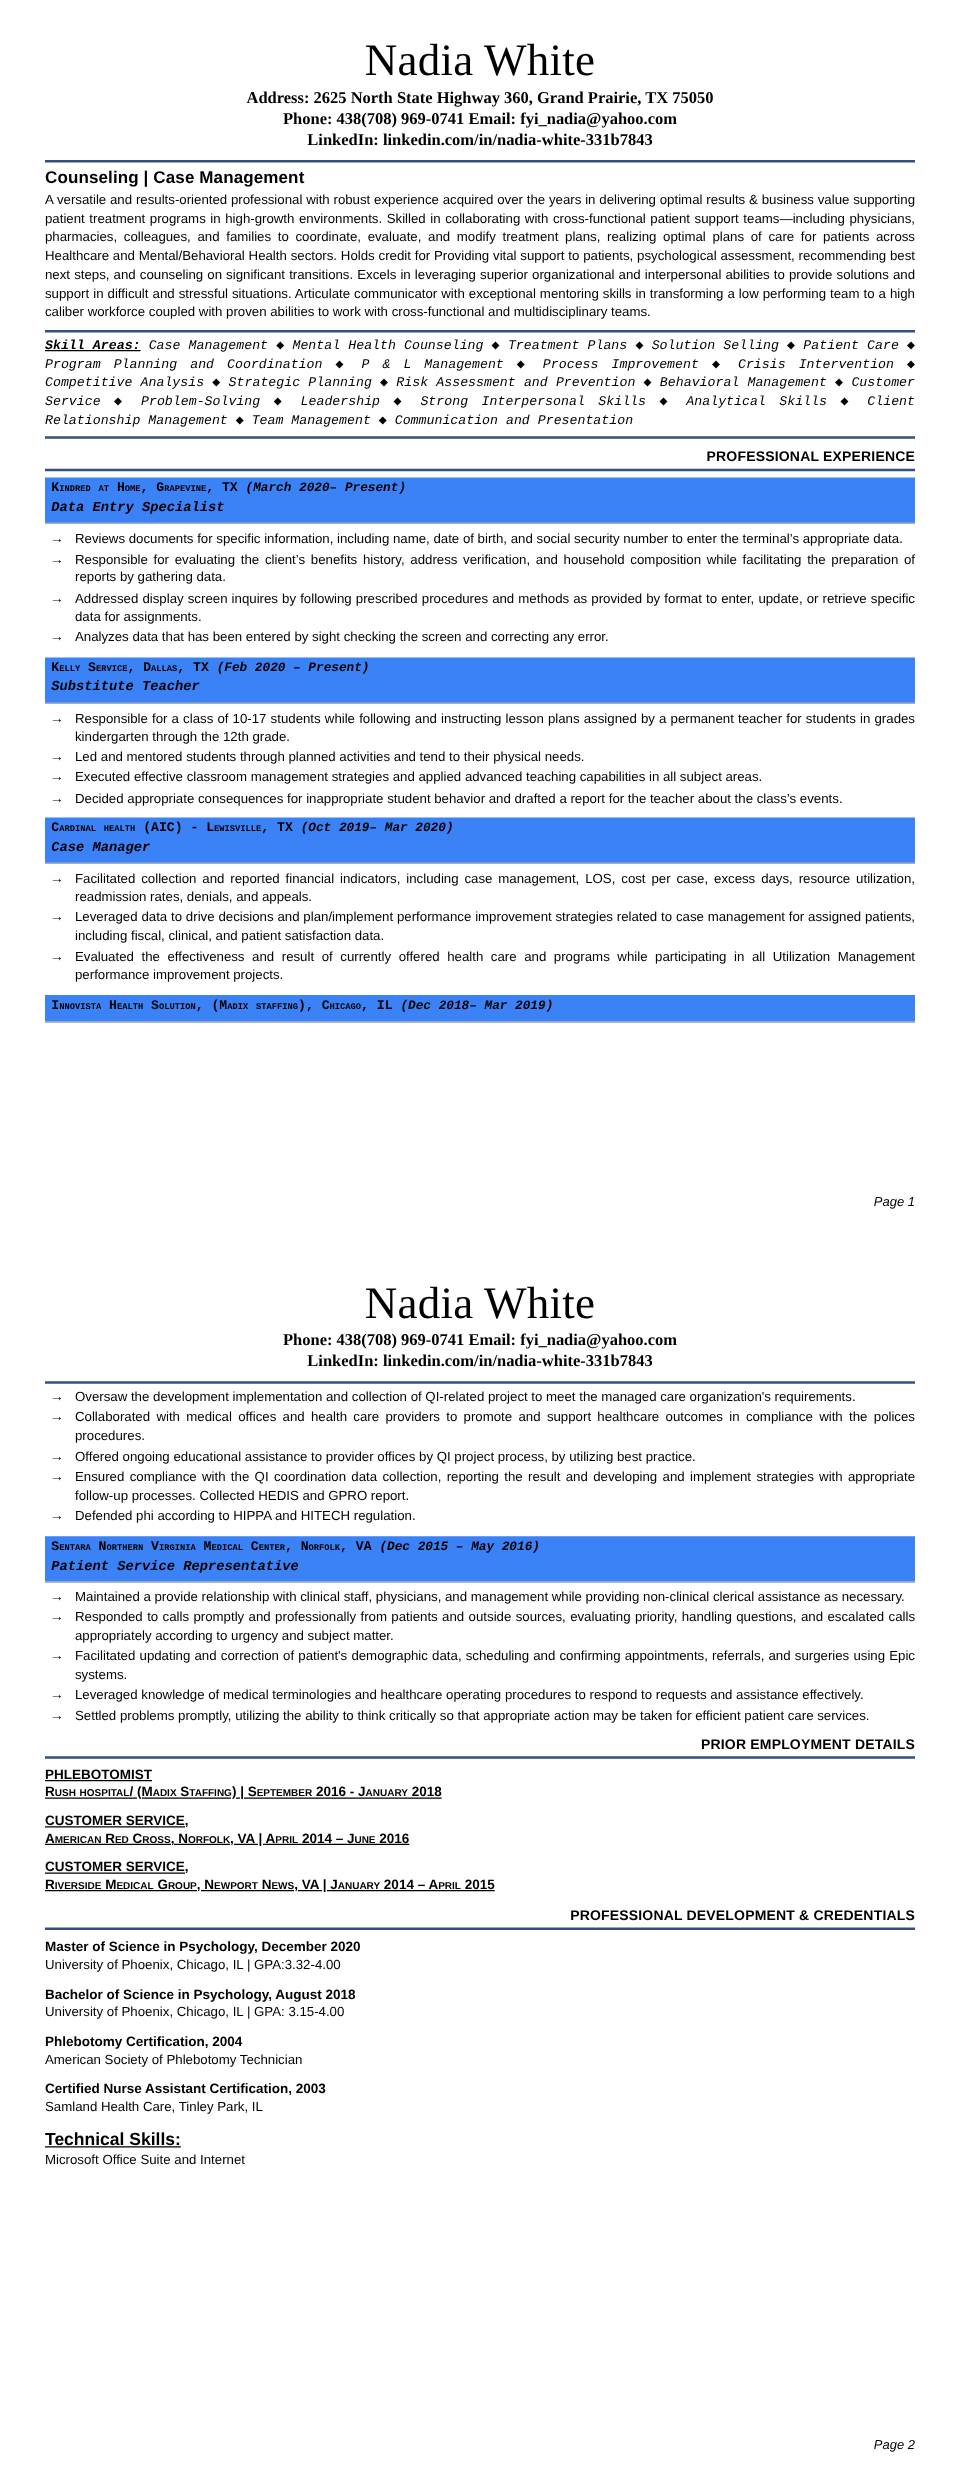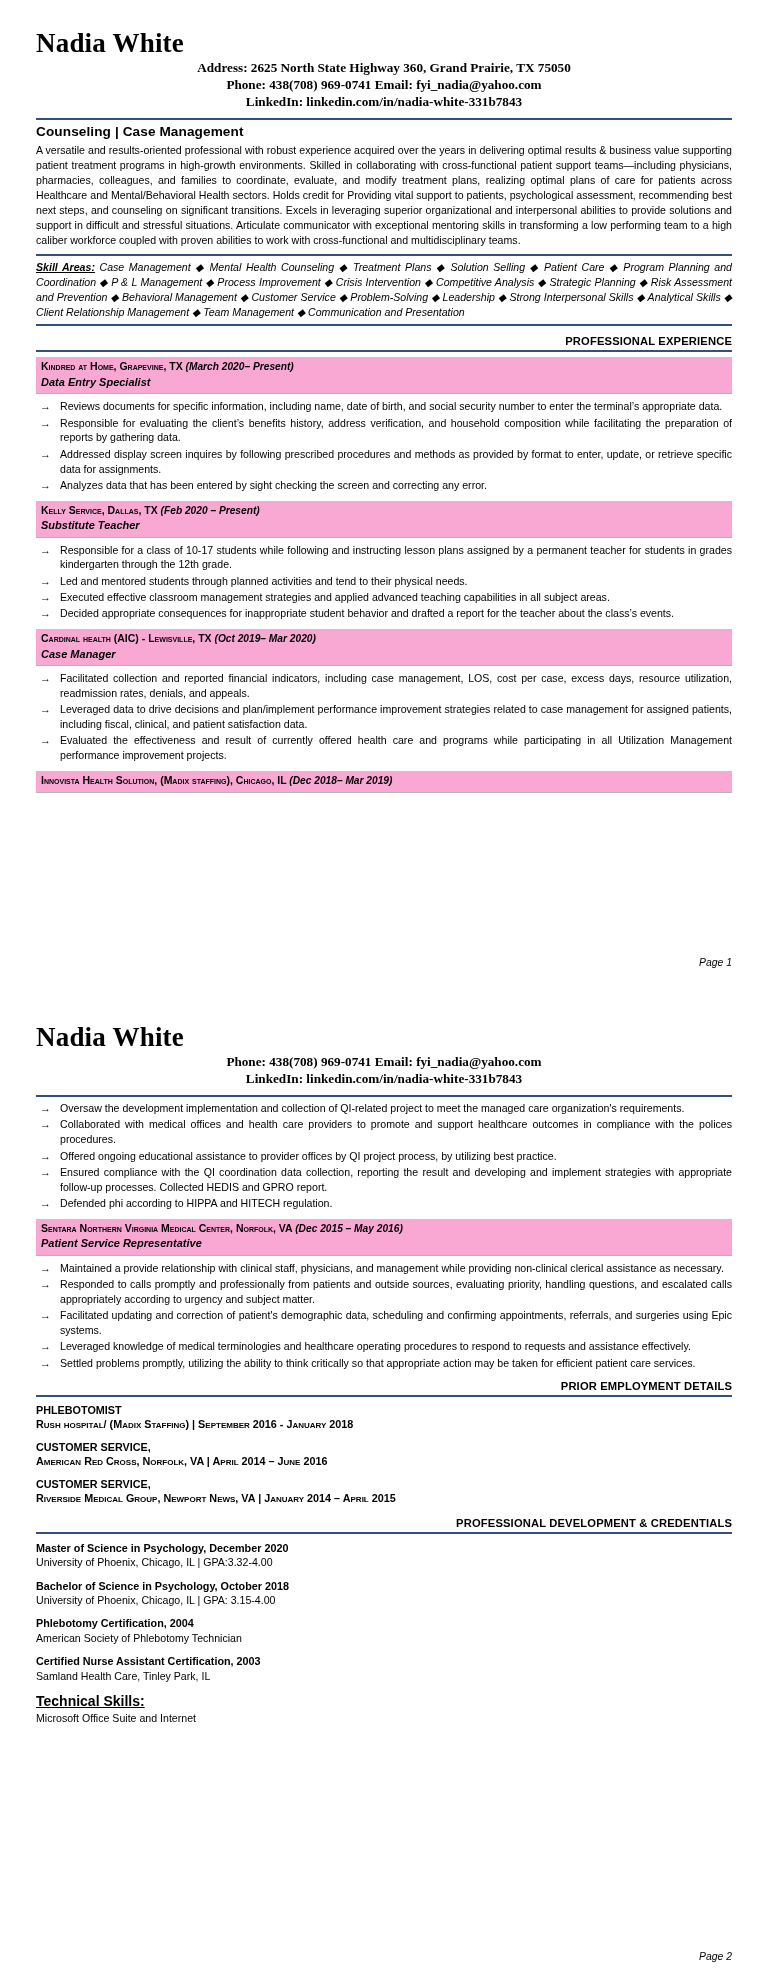--- a/index.html
+++ b/index.html
@@ -19,23 +19,23 @@
     background: #fff;
     padding: 28px 36px 0 36px;
     position: relative;
   }
   #page-1 { height: 994px; }
   #page-2 { height: 994px; }
 
   
   .doc-name {
     font-family: "Liberation Serif", serif;
-    font-weight: bold;
-    font-size: 27px;
-    text-align: left;
+    font-weight: normal;
+    font-size: 36px;
+    text-align: center;
     line-height: 1.12;
     letter-spacing: 0.2px;
     margin: 0 0 2px 0;
   }
   .contact-line {
     font-family: "Liberation Serif", serif;
     font-weight: bold;
     font-size: 13.2px;
     text-align: center;
     line-height: 1.28;
@@ -69,20 +69,21 @@
     border-bottom: 2.2px solid #31507d;
     padding: 4px 0 4px 0;
     margin-top: 2px;
   }
   .skills-text {
     font-size: 10.6px;
     font-style: italic;
     line-height: 1.42;
     text-align: justify;
     margin: 0;
+    font-family: Liberation Mono, monospace;
   }
   .skills-label {
     font-weight: bold;
     font-style: italic;
     text-decoration: underline;
   }
 
   
   .section-head {
     font-size: 11.2px;
@@ -92,24 +93,25 @@
     margin: 9px 0 0 0;
   }
   .section-head-rule {
     border: 0;
     border-top: 2.2px solid #31507d;
     margin: 3px 0 0 0;
   }
 
   
   .job-head {
-    background: #f9a8d4;
+    background: #3b82f6;
     border-bottom: 1px solid #b4b4b4;
     padding: 3px 5px 4px 5px;
     margin-top: 8px;
+    font-family: Liberation Mono, monospace;
   }
   .job-head.first { margin-top: 5px; }
   .job-org {
     font-size: 10.5px;
     font-weight: bold;
     font-variant: small-caps;
     line-height: 1.3;
   }
   .job-dates {
     font-style: italic;
@@ -141,21 +143,21 @@
   ul.bullets li::before {
     content: "\2192";
     position: absolute;
     left: 4px;
     top: 0;
     font-size: 11px;
     color: #000;
   }
 
   
-  .prior-entry { margin-top: 9px; }
+  .prior-entry { margin-top: 9px; text-decoration: underline; }
   .prior-entry.first { margin-top: 6px; }
   .prior-role {
     font-size: 10.8px;
     font-weight: bold;
     font-variant: small-caps;
     line-height: 1.3;
   }
   .prior-detail {
     font-size: 10.8px;
     font-weight: bold;
@@ -315,21 +317,21 @@
   </div>
 
   <div class="section-head" style="margin-top:12px;">PROFESSIONAL DEVELOPMENT &amp; CREDENTIALS</div>
   <hr class="section-head-rule">
 
   <div class="cred-entry first">
     <div class="cred-title">Master of Science in Psychology, December 2020</div>
     <div class="cred-sub">University of Phoenix, Chicago, IL | GPA:3.32-4.00</div>
   </div>
   <div class="cred-entry">
-    <div class="cred-title">Bachelor of Science in Psychology, October 2018</div>
+    <div class="cred-title">Bachelor of Science in Psychology, August 2018</div>
     <div class="cred-sub">University of Phoenix, Chicago, IL | GPA: 3.15-4.00</div>
   </div>
   <div class="cred-entry">
     <div class="cred-title">Phlebotomy Certification, 2004</div>
     <div class="cred-sub">American Society of Phlebotomy Technician</div>
   </div>
   <div class="cred-entry">
     <div class="cred-title">Certified Nurse Assistant Certification, 2003</div>
     <div class="cred-sub">Samland Health Care, Tinley Park, IL</div>
   </div>

